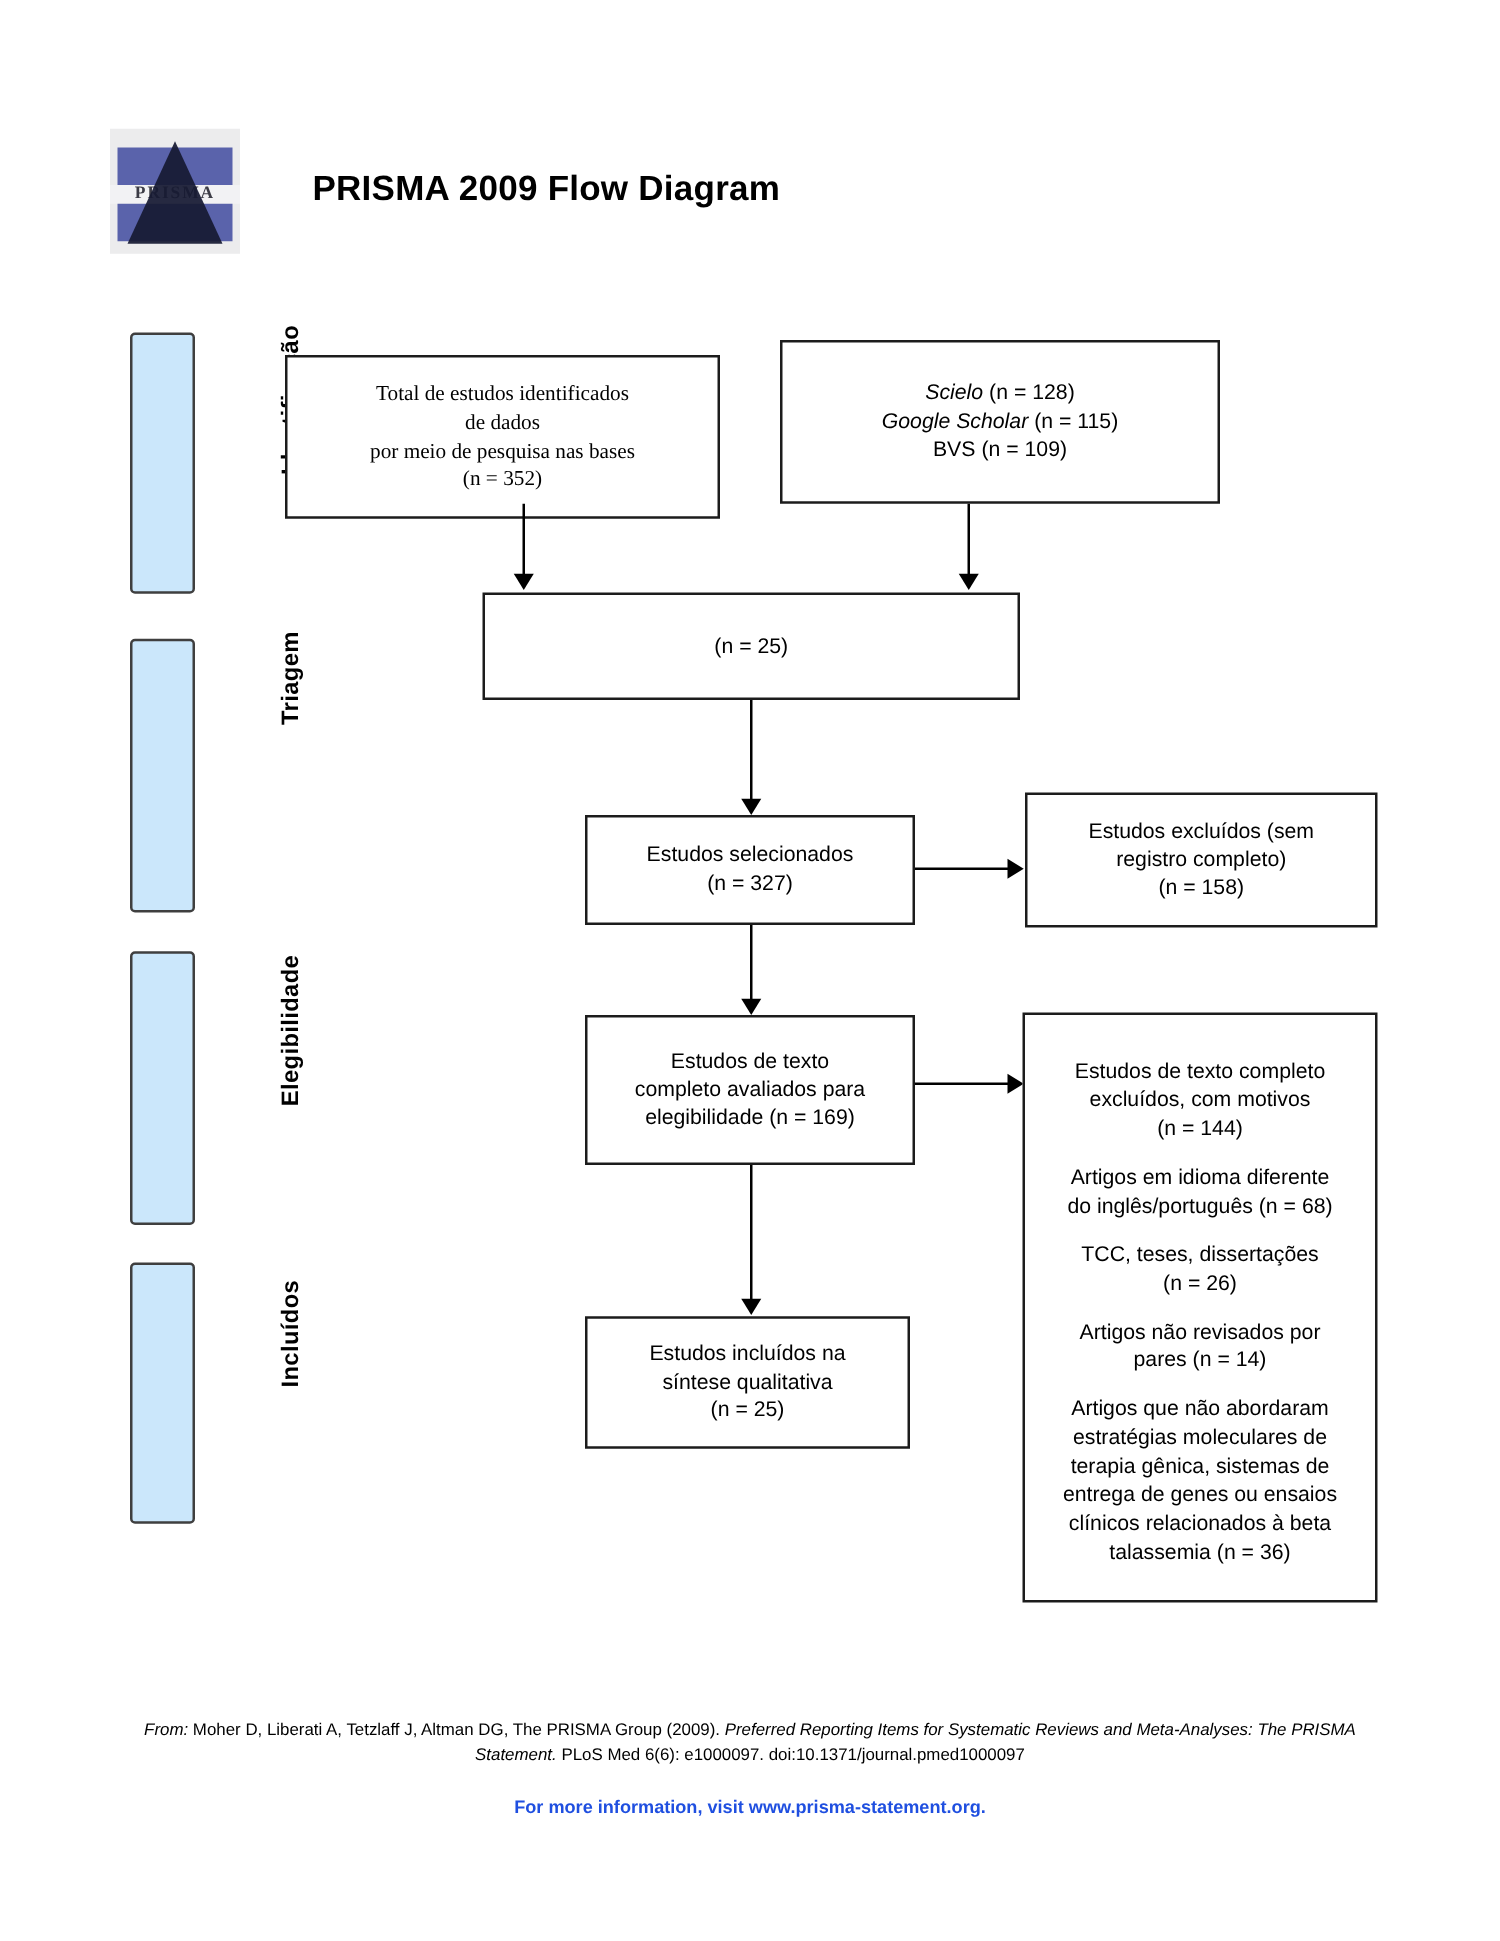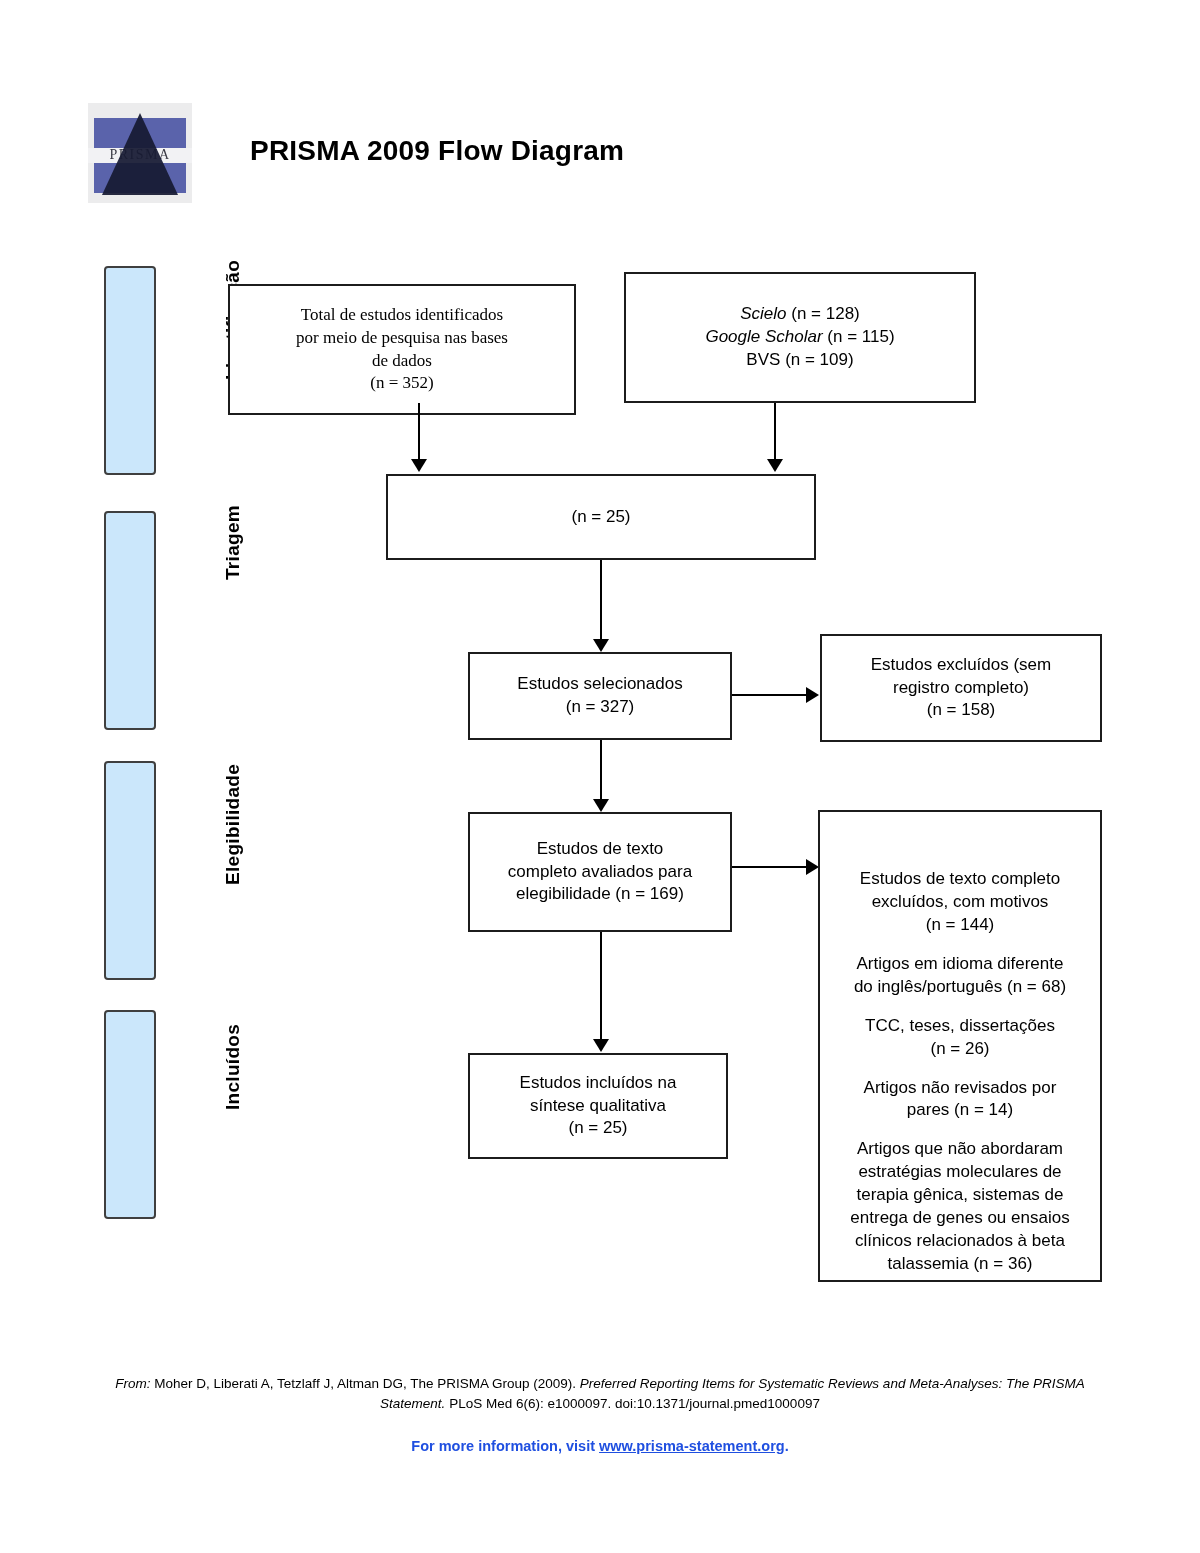--- a/index.html
+++ b/index.html
@@ -58,21 +58,21 @@
   }
   #logo .logotext {
     position: absolute;
     left: 0; top: 44px;
     width: 104px;
     text-align: center;
     font-family: "Liberation Serif", serif;
     font-size: 14px;
     letter-spacing: 1.5px;
     color: #3c3c46;
-    font-weight: 400;
+    font-weight: 700;
     mix-blend-mode: normal;
   }
   #doc-title {
     position: absolute;
     left: 250px;
     top: 135px;
     font-size: 28px;
     font-weight: bold;
     letter-spacing: 0.2px;
     white-space: nowrap;
@@ -107,21 +107,21 @@
     display: flex;
     align-items: center;
     justify-content: center;
     text-align: center;
     font-size: 17px;
     line-height: 1.35;
     padding: 4px 8px;
   }
   .box .inner { width: 100%; }
   .box.top-align {
-    align-items: flex-end;
+    align-items: center;
     padding-top: 12px;
   }
   .box i { font-style: italic; margin-top: 20px; }
   .rgroup { margin-bottom: 16px; }
   .rgroup:last-child { margin-bottom: 0; }
 
   
   .vline {
     position: absolute;
     width: 2px;
@@ -162,21 +162,20 @@
     position: absolute;
     left: 100px;
     top: 1438px;
     width: 1000px;
     text-align: center;
     font-size: 14.5px;
     font-weight: bold;
     color: #1f4fe0;
   }
   #footer-link .url {
-    text-decoration: underline;
     color: #1f4fe0;
   }
 </style>
 </head>
 <body>
 
 <div id="page">
 
   <div id="logo">
     <div class="band-top"></div>
@@ -194,22 +193,22 @@
   <div class="stage-bar" style="top:1010px; height:209px;"></div>
 
   <div class="stage-label" style="left:222px; top:380px;">Identificação</div>
   <div class="stage-label" style="left:222px; top:580px;">Triagem</div>
   <div class="stage-label" style="left:222px; top:885px;">Elegibilidade</div>
   <div class="stage-label" style="left:222px; top:1110px;">Incluídos</div>
 
   <div class="box" style="left:228px; top:284px; width:348px; height:131px;font-family:Liberation Serif, serif;">
     <div class="inner">
       <div>Total de estudos identificados</div>
+      <div>de dados</div>
       <div>por meio de pesquisa nas bases</div>
-      <div>de dados</div>
       <div>(n = 352)</div>
     </div>
   </div>
 
   <div class="box" style="left:624px; top:272px; width:352px; height:131px;">
     <div class="inner">
       <div>
         <i>Scielo</i>
         <span>(n = 128)</span>
       </div>

